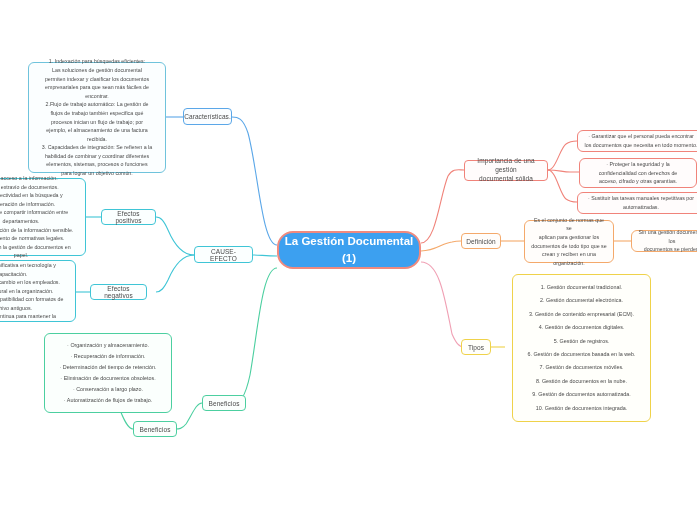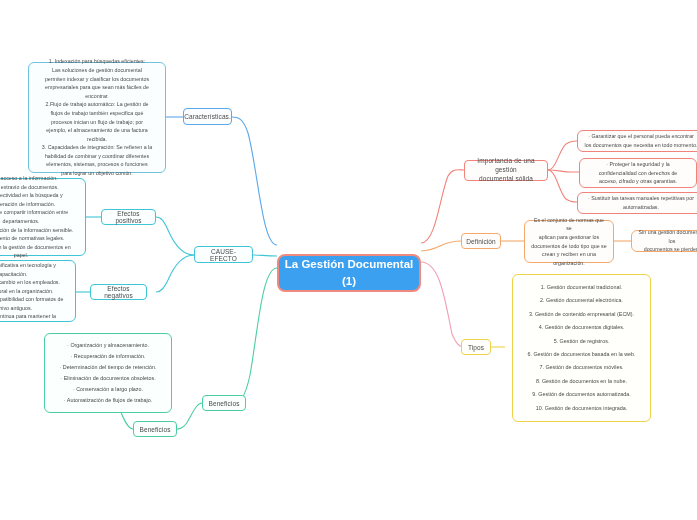--- a/index.html
+++ b/index.html
@@ -12,25 +12,24 @@
     position: relative;
   }
   #canvas { position:absolute; inset:0; width:697px; height:520px; }
   #links { position:absolute; left:0; top:0; width:697px; height:520px; pointer-events:none; }
 
   .node { position:absolute; border-radius:5px; border:1px solid #ccc;
           background:#fff; text-align:center; }
 
   
   .root {
-    background:#3CA0F0; border:2px solid #F08A7E; border-radius:8px;
+    background:#3CA0F0; border:2px solid #F08A7E; border-radius:16px;
     color:#ffffff; font-weight:bold; font-size:11.5px; line-height:1.45;
     display:flex; align-items:center; justify-content:center;
     box-shadow:0 0 0 0 rgba(0,0,0,0);
-    margin-top:23px;
   }
 
   
   .label {
     display:flex; align-items:center; justify-content:center;
     font-size:6.5px; letter-spacing:.1px; padding:2px 4px; border-radius:4px;
   }
   
   .textbox {
     font-size:5.3px; line-height:1.62; padding:5px 6px; border-radius:6px;

